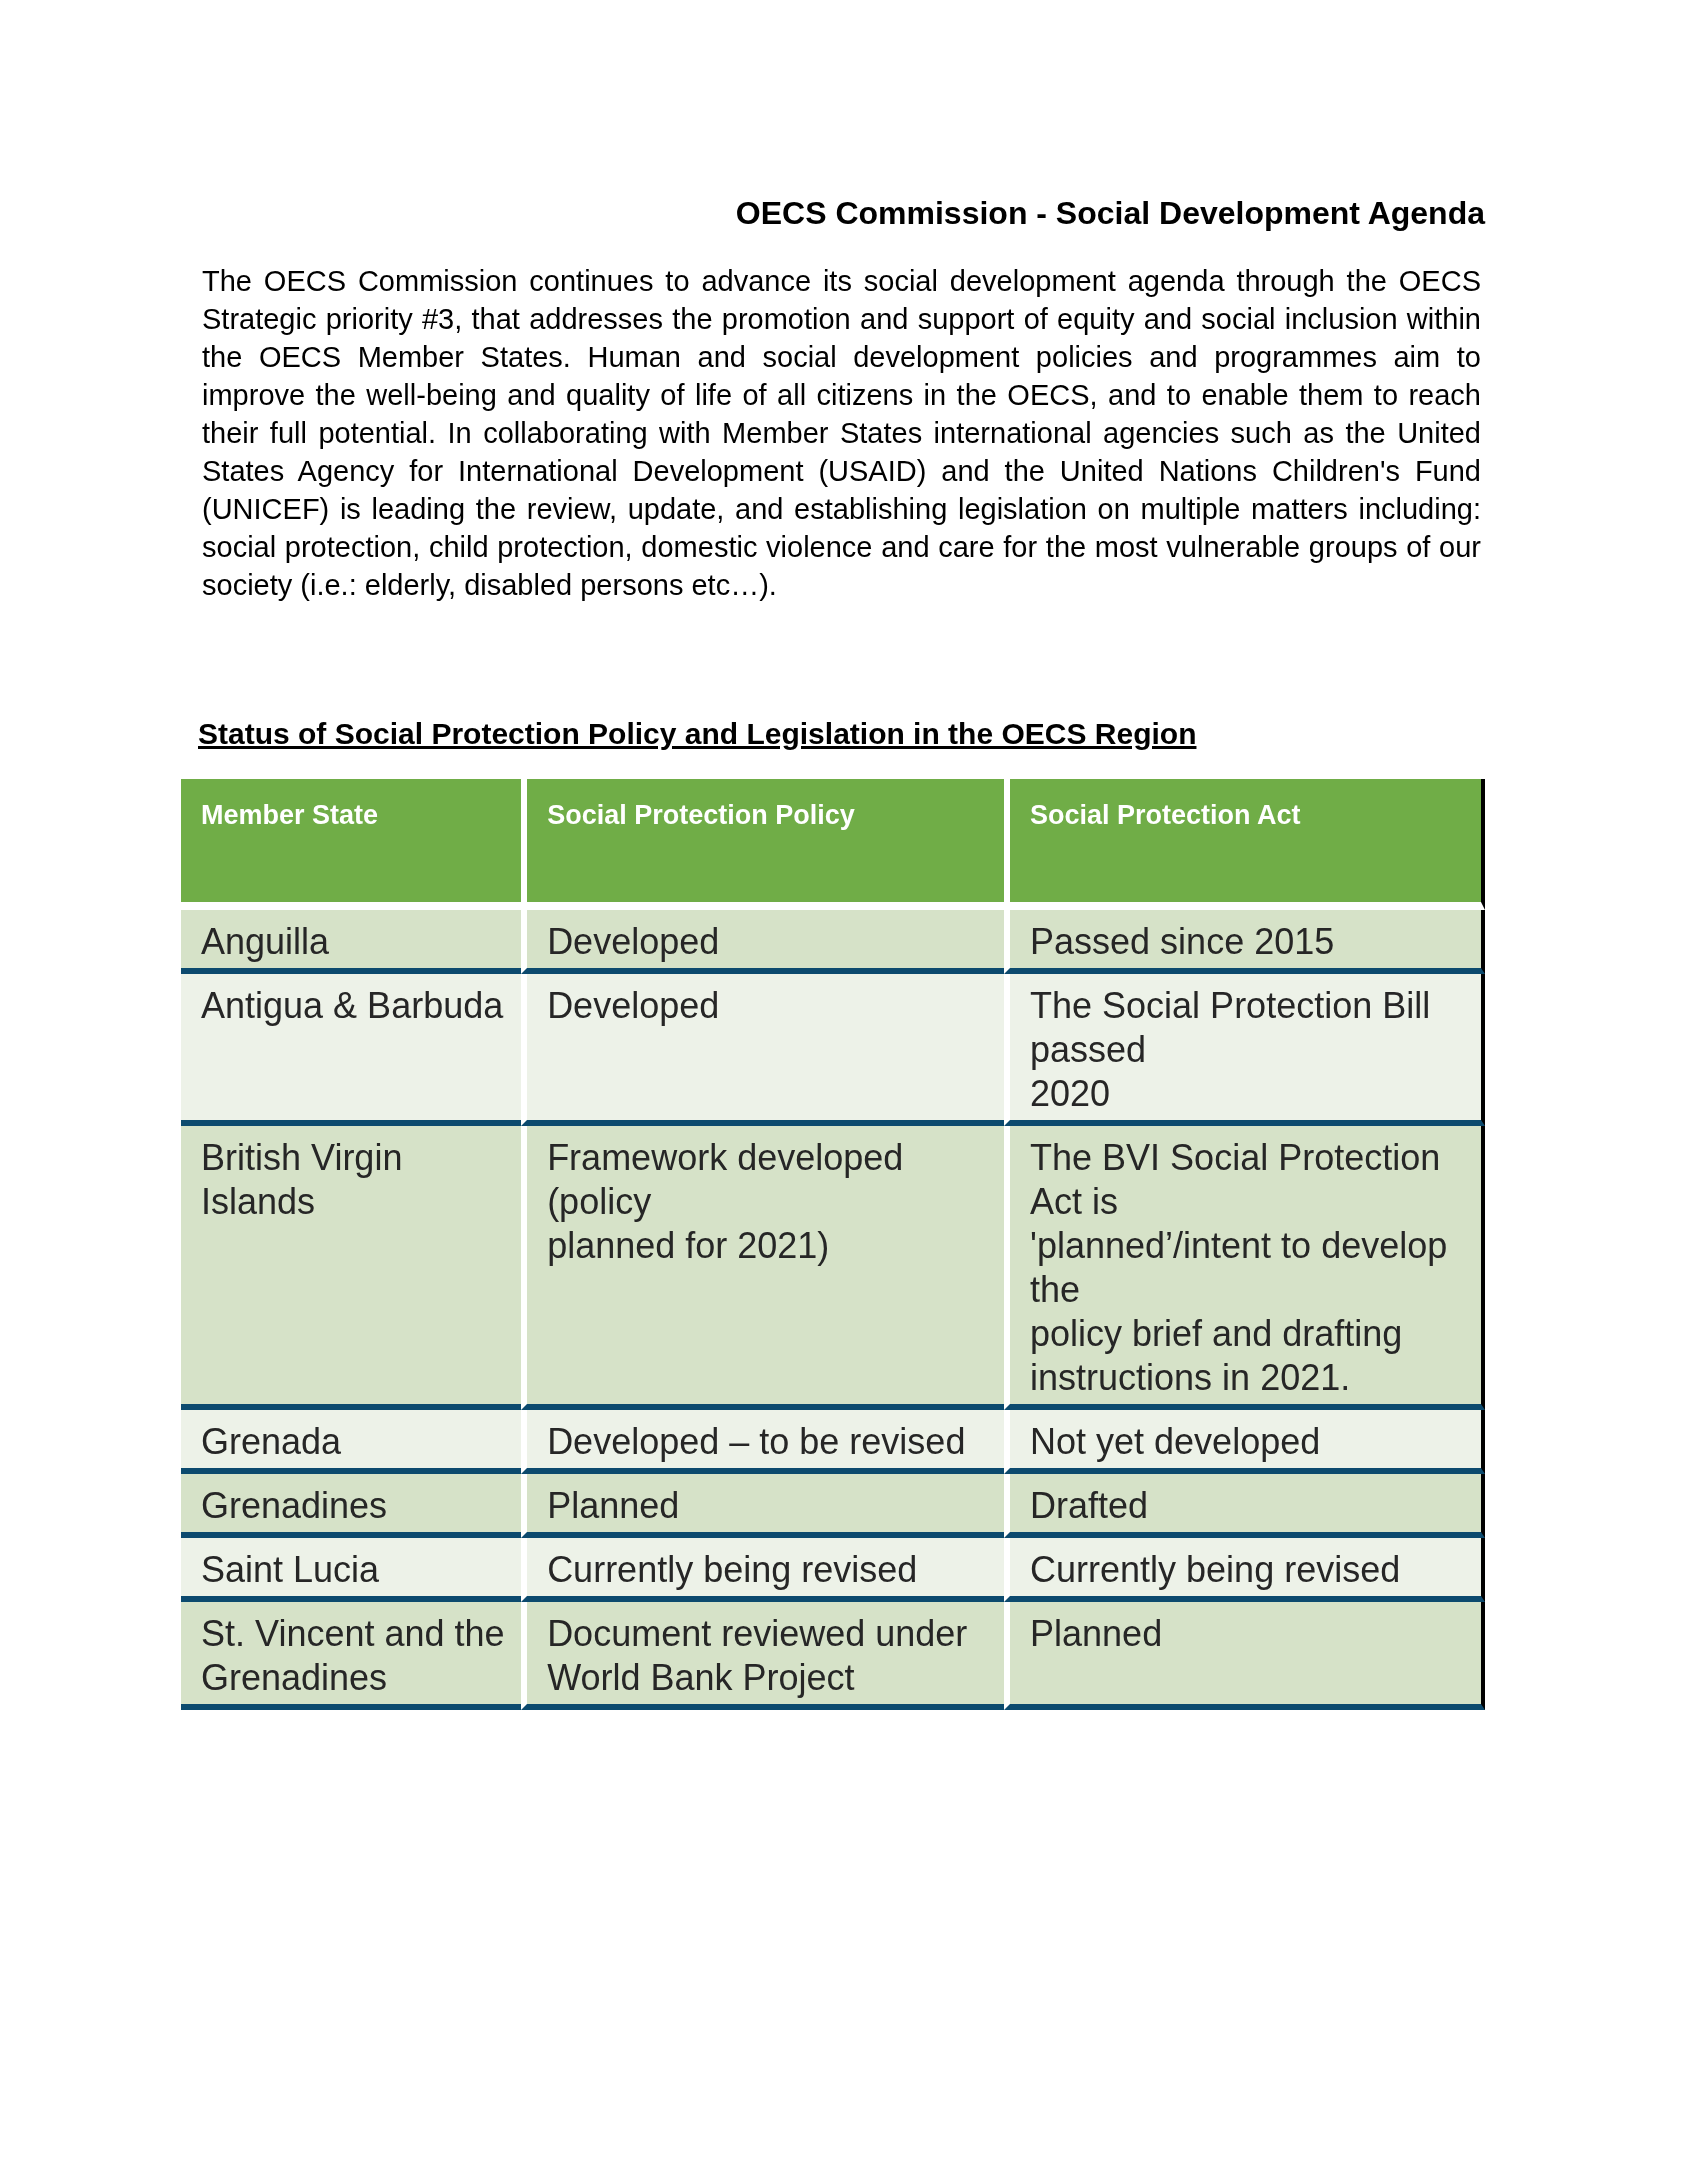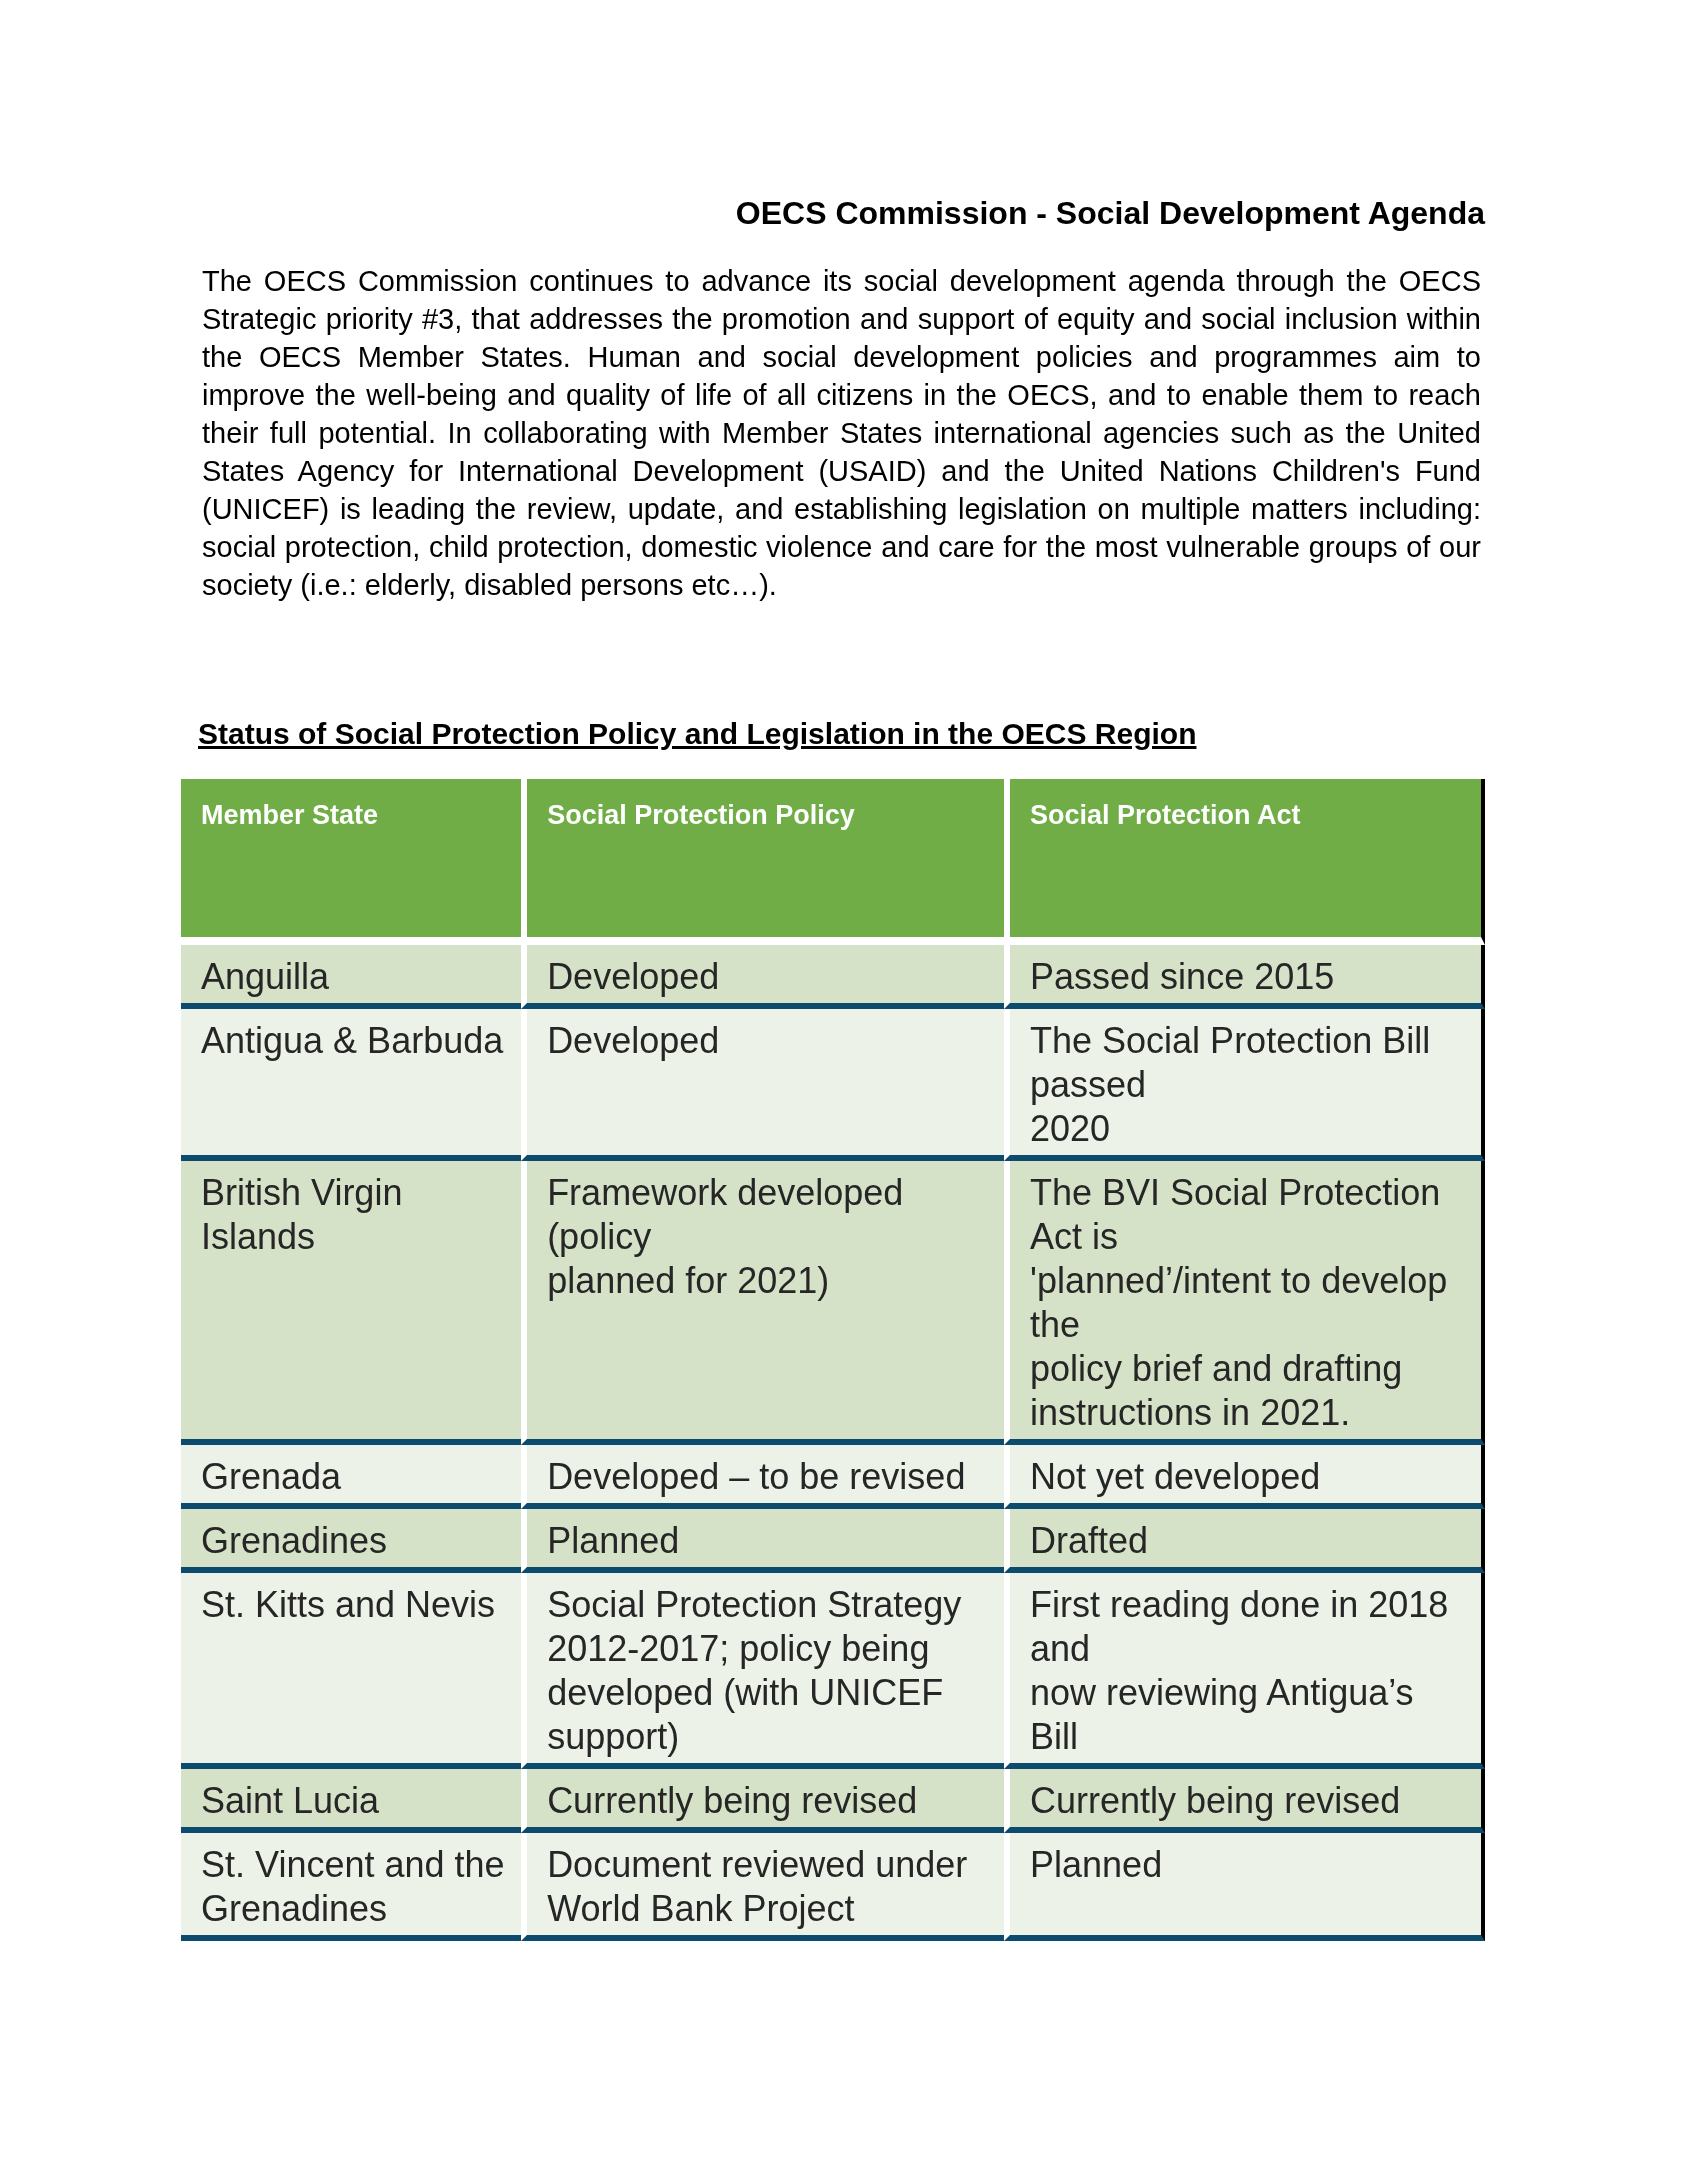--- a/index.html
+++ b/index.html
@@ -48,21 +48,21 @@
     text-align: left;
     vertical-align: top;
     white-space: pre-line;
   }
   .status-table th {
     background: #70ad47;
     color: #ffffff;
     font-weight: bold;
     font-size: 27px;
     line-height: 40px;
-    height: 166px;
+    height: 131px;
     padding: 16px 20px 0 20px;
     border-bottom: 8px solid #ffffff;
   }
   .status-table td {
     font-size: 36px;
     line-height: 44px;
     color: #262626;
     padding: 10px 13px 4px 20px;
     border-bottom: 6px solid #0c4a6e;
   }
@@ -122,29 +122,20 @@
         <td class="c1">Grenada</td>
         <td class="c2">Developed – to be revised</td>
         <td class="c3">Not yet developed</td>
       </tr>
       <tr>
         <td class="c1">Grenadines</td>
         <td class="c2">Planned</td>
         <td class="c3">Drafted</td>
       </tr>
       <tr>
-        <td class="c1">St. Kitts and Nevis</td>
-        <td class="c2">Social Protection Strategy
-2012-2017; policy being
-developed (with UNICEF
-support)</td>
-        <td class="c3">First reading done in 2018 and
-now reviewing Antigua’s Bill</td>
-      </tr>
-      <tr>
         <td class="c1">Saint Lucia</td>
         <td class="c2">Currently being revised</td>
         <td class="c3">Currently being revised</td>
       </tr>
       <tr>
         <td class="c1">St. Vincent and the
 Grenadines</td>
         <td class="c2">Document reviewed under
 World Bank Project</td>
         <td class="c3">Planned</td>

